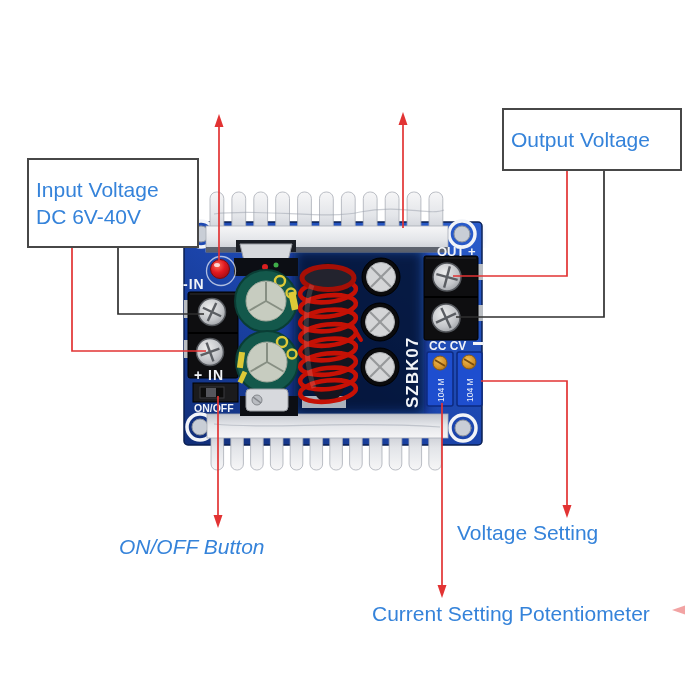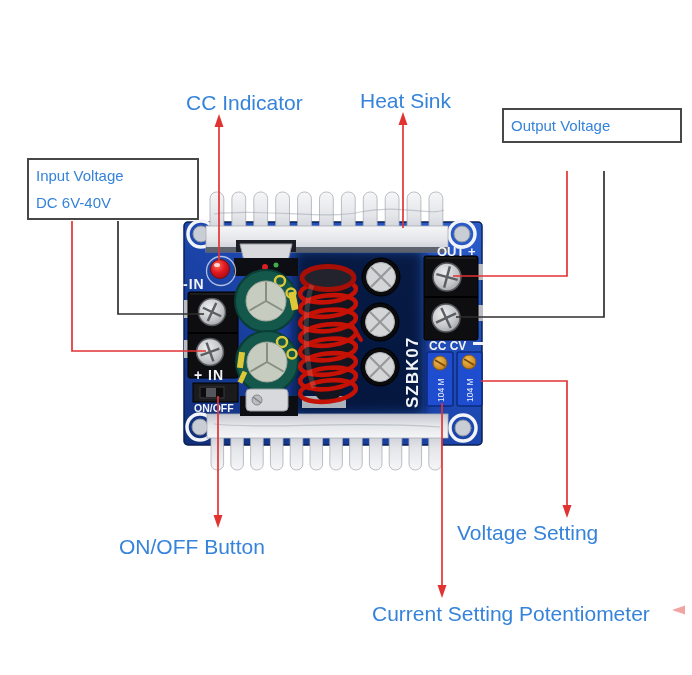--- a/index.html
+++ b/index.html
@@ -1,21 +1,21 @@
 <!DOCTYPE html>
 <html><head>
 <meta charset="utf-8">
 <style>
   html,body{margin:0;padding:0;background:#ffffff;}
   #stage{position:relative;width:692px;height:675px;background:#ffffff;overflow:hidden;
          font-family:"Liberation Sans",sans-serif;}
   #board-svg{position:absolute;left:0;top:0;}
   .anno{position:absolute;color:#3583da;font-size:21px;line-height:25px;white-space:nowrap;}
   .anno-box{position:absolute;border:2px solid #474747;background:#ffffff;color:#3583da;
-            font-size:15px;line-height:27px;padding:2px 7px;white-space:nowrap;box-sizing:border-box;}
+            font-size:21px;line-height:27px;padding:16px 7px;white-space:nowrap;box-sizing:border-box;}
   .center{}
 </style>
 </head>
 <body>
 
 <div id="stage">
 
 <svg id="board-svg" width="692" height="675" viewBox="0 0 692 675">
   <defs>
     <linearGradient id="pcbGrad" x1="0" y1="1" x2="1" y2="0">
@@ -296,33 +296,31 @@
   <g fill="#e23333">
     <polygon points="219,114 214.5,127 223.5,127"></polygon>
     <polygon points="403,112 398.5,125 407.5,125"></polygon>
     <polygon points="567,518 562.5,505 571.5,505"></polygon>
     <polygon points="442,598 437.5,585 446.5,585"></polygon>
     <polygon points="218,528 213.5,515 222.5,515"></polygon>
     <polygon points="672,610 685,605.5 685,614.5" opacity="0.45"></polygon>
   </g>
 </svg>
 
-  <div class="anno" style="left:186px;top:90px;">CC Indicator</div>
-  <div class="anno" style="left:360px;top:88px;">Heat Sink</div>
 
   <div class="anno-box" style="left:27px;top:158px;width:172px;">
     <div>Input Voltage</div>
     <div>DC 6V-40V</div>
   </div>
 
   <div class="anno-box" style="left:502px;top:108px;width:180px;">
     <div>Output Voltage</div>
   </div>
 
-  <div class="anno" style="left:119px;top:534px;">ON/OFF Button</div>
+  <div class="anno" style="left:119px;top:534px;font-style:italic;">ON/OFF Button</div>
 
   <div class="anno center" style="left:457px;top:519px;width:222px;line-height:28px;">
     <div>Voltage Setting</div>
   </div>
 
   <div class="anno" style="left:372px;top:601px;">Current Setting Potentiometer</div>
 
 </div>
 
 </body></html>

